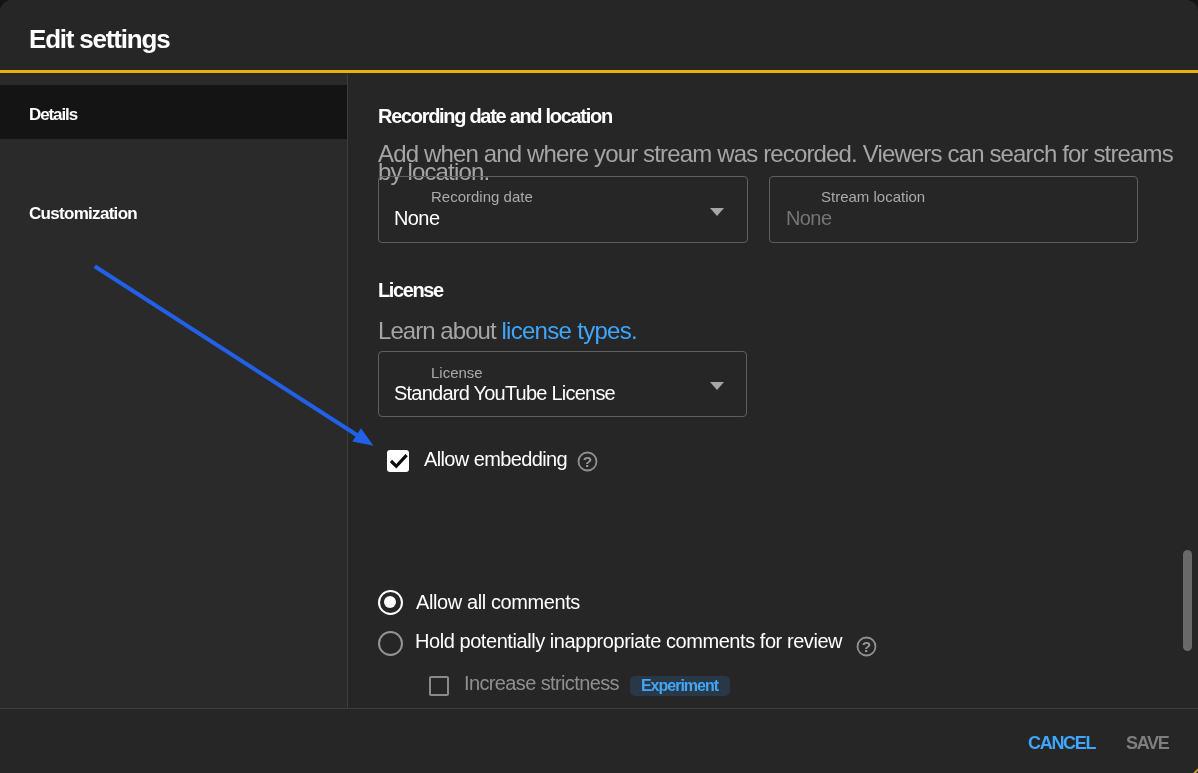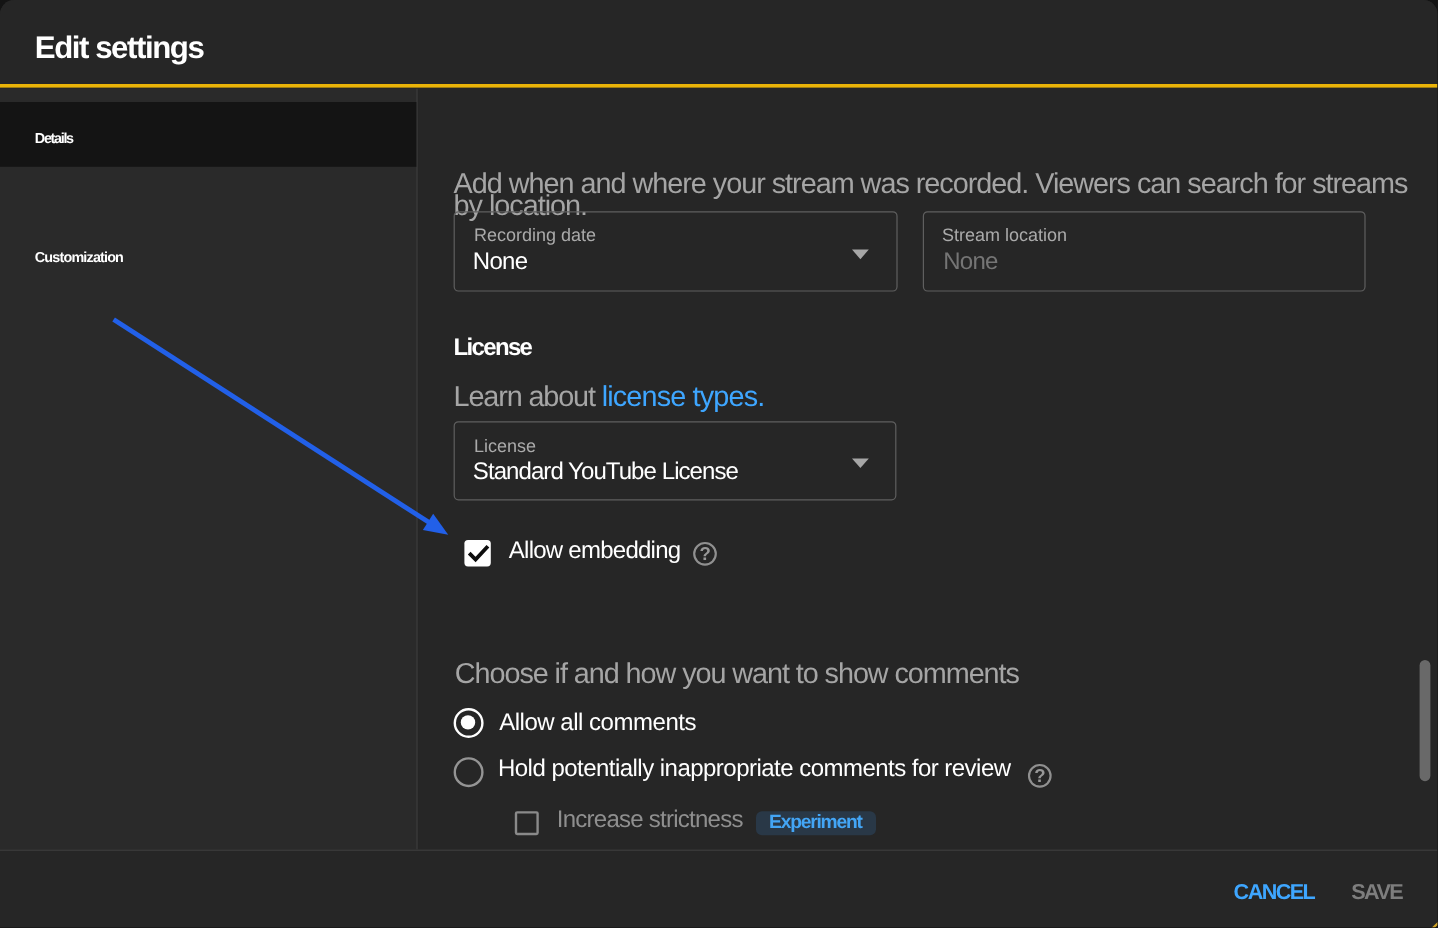--- a/index.html
+++ b/index.html
@@ -8,28 +8,28 @@
   #dialog { position:absolute; left:0; top:0; width:1198px; height:773px;
     background:#262626; border-radius:12px 12px 0 0; overflow:hidden; }
   .abs { position:absolute; }
   #header { left:0; top:0; width:1198px; height:73px; background:#262626;
     border-bottom:3px solid #eab308; }
   #title { left:29px; top:26px; font-size:26px; font-weight:bold; color:#fff;
     line-height:26px; letter-spacing:-1.2px; }
   #sidebar { left:0; top:74px; width:348px; height:634px; background:#2a2a2a;
     border-right:1px solid #3d3d3d; }
   .navrow { position:absolute; left:0; width:347px; height:54px; line-height:54px;
-    padding-left:29px; font-size:12px; font-weight:bold; color:#fff; }
+    padding-left:29px; font-size:17px; font-weight:bold; color:#fff; }
   #nav1 { top:11px; background:#141414; }
   #nav2 { top:65px;margin-top:41px; }
   #main { left:349px; top:74px; width:849px; height:634px; background:#262626; }
   h2 { position:absolute; font-size:20px; font-weight:bold; color:#fff; line-height:20px; }
   .desc { position:absolute; font-size:24px; color:#a5a5a5; line-height:18px; }
   .box { position:absolute; border:1px solid #5f5f5f; border-radius:4px; height:67px; width:370px; }
-  .boxlabel { position:absolute; font-size:15px; color:#aaa; line-height:15px; }
+  .boxlabel { position:absolute; font-size:15px; color:#aaa; line-height:15px;margin-left:36px; }
   .boxvalue { position:absolute; font-size:20px; color:#fff; line-height:20px; }
   .caret { position:absolute; width:0; height:0; border-left:7.2px solid transparent;
     border-right:7.2px solid transparent; border-top:8px solid #a6a6a6; }
   .radio { position:absolute; width:25px; height:25px; border-radius:50%; }
   .biglabel { position:absolute; font-size:20px; color:#fff; line-height:20px; }
   #footer { left:0; top:708px; width:1198px; height:65px; background:#262626;
     border-top:1px solid #3d3d3d; }
   .btn { position:absolute; font-size:18px; font-weight:bold; letter-spacing:-1.3px; line-height:18px; }
 </style>
 </head>
@@ -37,20 +37,21 @@
 <div id="dialog">
   <div id="header" class="abs">
       <div id="title" class="abs">Edit settings</div>
     </div>
   <div id="sidebar" class="abs">
     <div id="nav1" class="navrow" style="letter-spacing:-1.1px;"><span style="display:inline-block; transform:translateY(3px);">Details</span></div>
     <div id="nav2" class="navrow" style="letter-spacing:-0.7px;"><span style="display:inline-block; transform:translateY(7px);">Customization</span></div>
   </div>
   <div id="main" class="abs"></div>
 
+  <h2 class="abs" style="left:378px; top:106px; letter-spacing:-1.3px;">Recording date and location</h2>
   <div class="desc" style="left:378px; top:145px; letter-spacing:-0.85px;">Add when and where your stream was recorded. Viewers can search for streams by location.</div>
 
   <div class="box" style="left:378px; top:176px;"></div>
   <div class="boxlabel" style="left:395px; top:188.5px;">Recording date</div>
   <div class="boxvalue" style="left:394px; top:208px; letter-spacing:-0.6px;">None</div>
   <div class="caret" style="left:710px; top:208px;"></div>
 
   <div class="box" style="left:769px; top:176px; width:369px;"></div>
   <div class="boxlabel" style="left:785px; top:188.5px;">Stream location</div>
   <div class="boxvalue" style="left:786px; top:208px; color:#757575; letter-spacing:-0.6px;">None</div>
@@ -67,21 +68,20 @@
     <svg width="22" height="22" viewBox="0 0 22 22">
         <path d="M4 11 L9.3 16.3 L19.6 5.2" stroke="#0d0d0d" stroke-width="3.2" fill="none"></path>
       </svg>
   </div>
   <div class="biglabel" style="left:424px; top:449px; letter-spacing:-0.62px;">Allow embedding</div>
   <svg class="abs" style="left:577px; top:451px;" width="21" height="21" viewBox="0 0 21 21">
     <circle cx="10.5" cy="10.5" r="9" fill="none" stroke="#909090" stroke-width="1.8"></circle>
     <text x="10.6" y="16" text-anchor="middle" font-size="15.5" font-weight="bold" fill="#989898" font-family="Liberation Sans">?</text>
   </svg>
 
-  <div class="desc" style="left:379px; top:553px; letter-spacing:-0.89px;">Choose if and how you want to show comments</div>
 
   <div class="radio" style="left:378px; top:590px; border:2.4px solid #fff;">
     <div style="position:absolute; left:3.8px; top:3.8px; width:12.6px; height:12.6px; border-radius:50%; background:#fff;"></div>
   </div>
   <div class="biglabel" style="left:416px; top:592px; letter-spacing:-0.4px;">Allow all comments</div>
 
   <div class="radio" style="left:378px; top:631px; border:2.4px solid #949494;"></div>
   <div class="biglabel" style="left:415px; top:631px; letter-spacing:-0.44px;">Hold potentially inappropriate comments for review</div>
   <svg class="abs" style="left:856px; top:636px;" width="21" height="21" viewBox="0 0 21 21">
     <circle cx="10.5" cy="10.5" r="9" fill="none" stroke="#909090" stroke-width="1.8"></circle>

